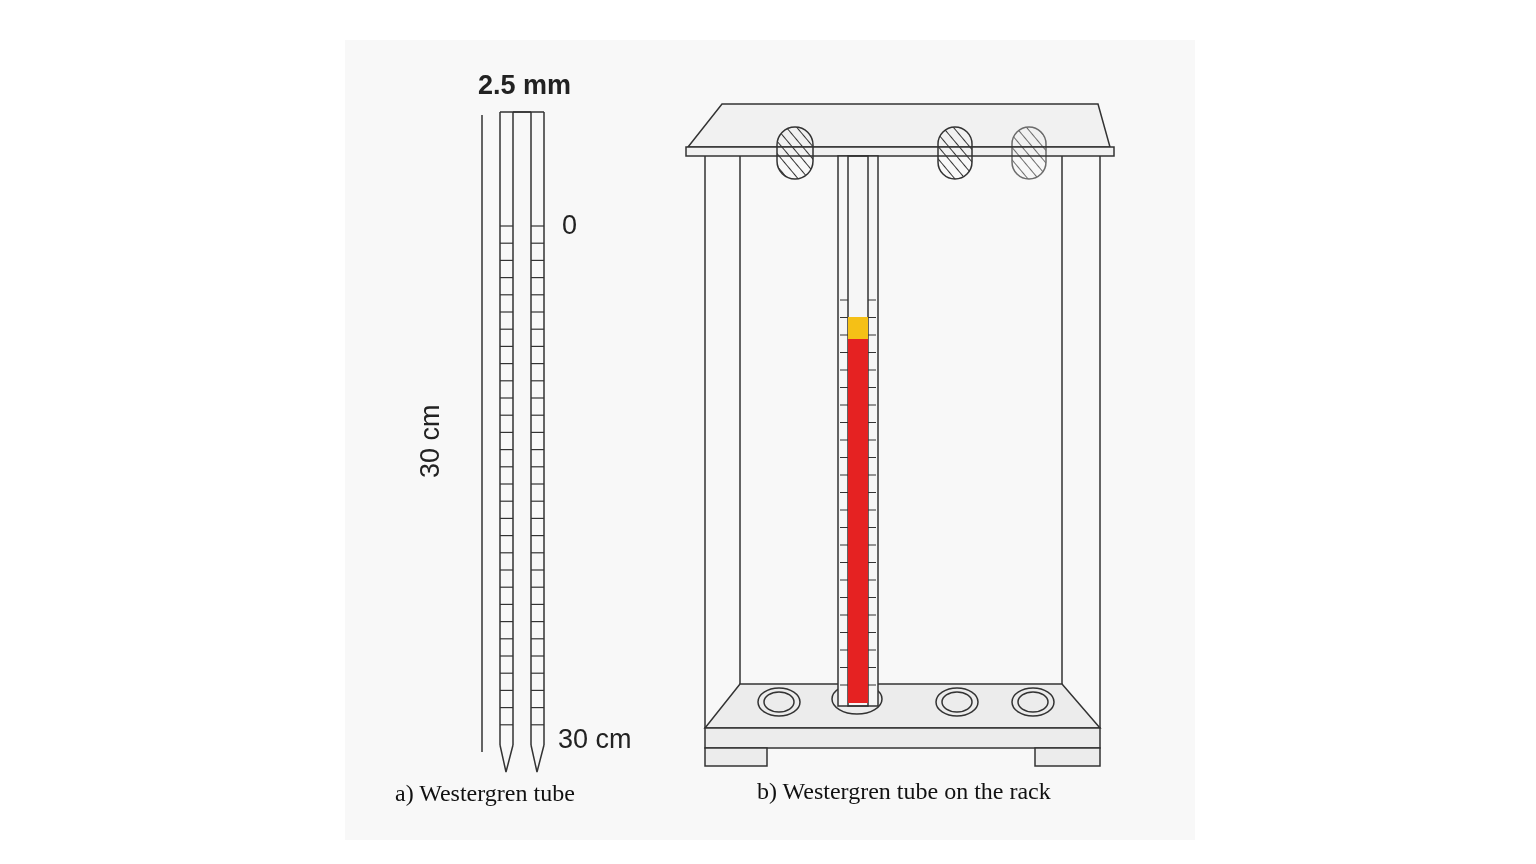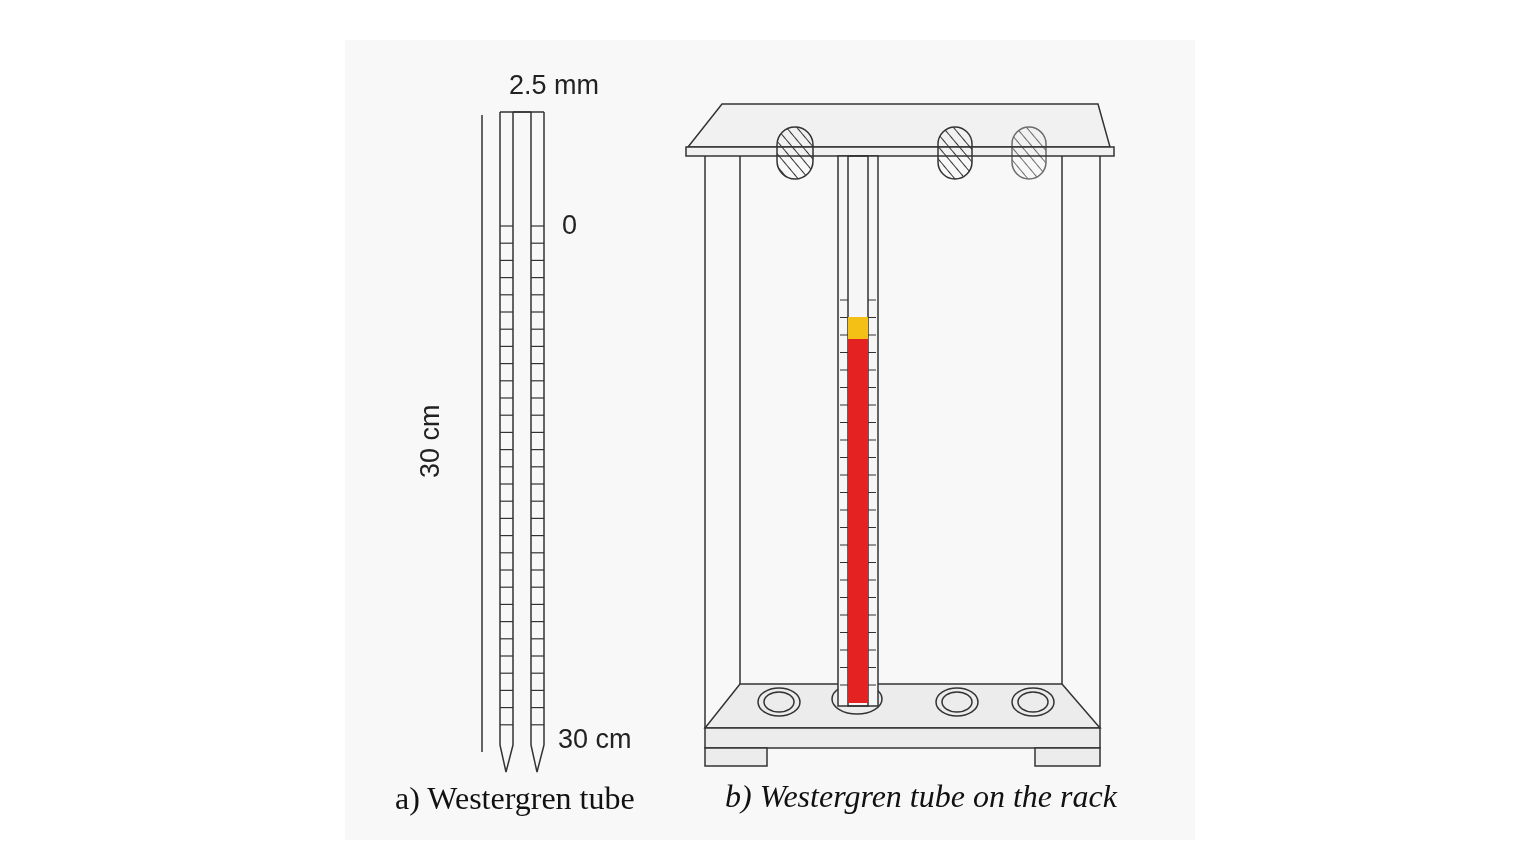--- a/index.html
+++ b/index.html
@@ -1,19 +1,19 @@
 <!DOCTYPE html>
 <html><head>
 <meta charset="utf-8">
 <style>
   html, body { margin: 0; padding: 0; background: #ffffff; }
   body { width: 1536px; height: 864px; position: relative; overflow: hidden; font-family: "Liberation Sans", sans-serif; }
   .panel { position: absolute; left: 345px; top: 40px; width: 850px; height: 800px; background: #f8f8f8; }
   .lbl { position: absolute; font-family: "Liberation Sans", sans-serif; color: #222; font-size: 27px; }
-  .cap { position: absolute; font-family: "Liberation Serif", serif; color: #111; font-size: 32px; white-space: nowrap; }
+  .cap { position: absolute; font-family: "Liberation Serif", serif; color: #111; font-size: 24px; white-space: nowrap; }
   svg { position: absolute; left: 0; top: 0; }
 </style>
 </head>
 <body>
 
 <div class="panel"></div>
 
 <svg width="1536" height="864">
   <defs>
     <pattern id="hatch" width="8" height="8" patternUnits="userSpaceOnUse" patternTransform="rotate(-40)">
@@ -170,18 +170,18 @@
       <line x1="868" x2="876" y1="632.5" y2="632.5"></line>
       <line x1="840" x2="848" y1="650" y2="650"></line>
       <line x1="868" x2="876" y1="650" y2="650"></line>
       <line x1="840" x2="848" y1="667.5" y2="667.5"></line>
       <line x1="868" x2="876" y1="667.5" y2="667.5"></line>
       <line x1="840" x2="848" y1="685" y2="685"></line>
       <line x1="868" x2="876" y1="685" y2="685"></line>
     </g>
 </svg>
 
-<div class="lbl" style="left:509px;top:70px;">2.5 mm</div>
+<div class="lbl" style="left:478px;top:70px;font-weight:bold;">2.5 mm</div>
 <div class="lbl" style="left:415px;top:402px;transform:rotate(-90deg);transform-origin:left top;top:478px;">30 cm</div>
 <div class="lbl" style="left:562px;top:210px;">0</div>
 <div class="lbl" style="left:558px;top:724px;">30 cm</div>
 <div class="cap" style="left:395px;top:780px;">a) Westergren tube</div>
-<div class="cap" style="left:725px;top:778px;font-style:italic;">b) Westergren tube on the rack</div>
+<div class="cap" style="left:757px;top:778px;">b) Westergren tube on the rack</div>
 
 </body></html>

